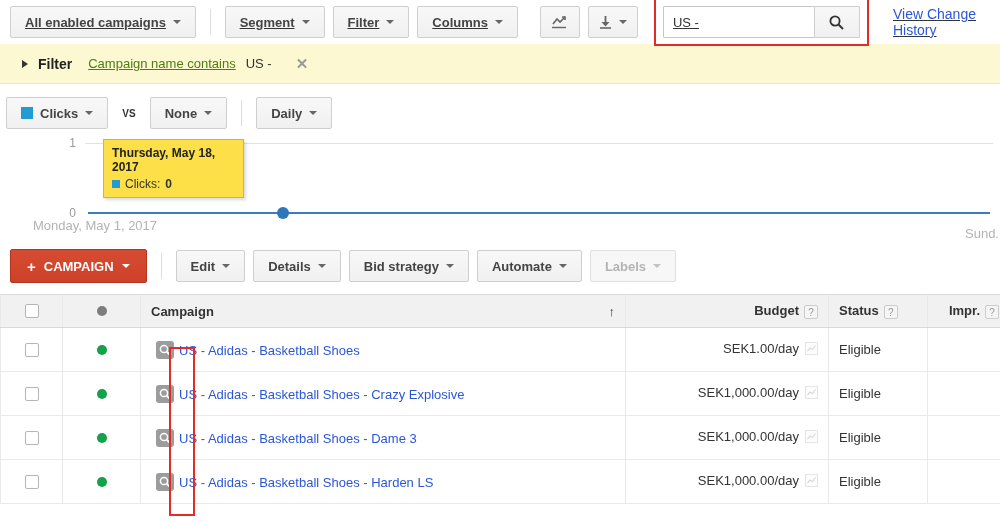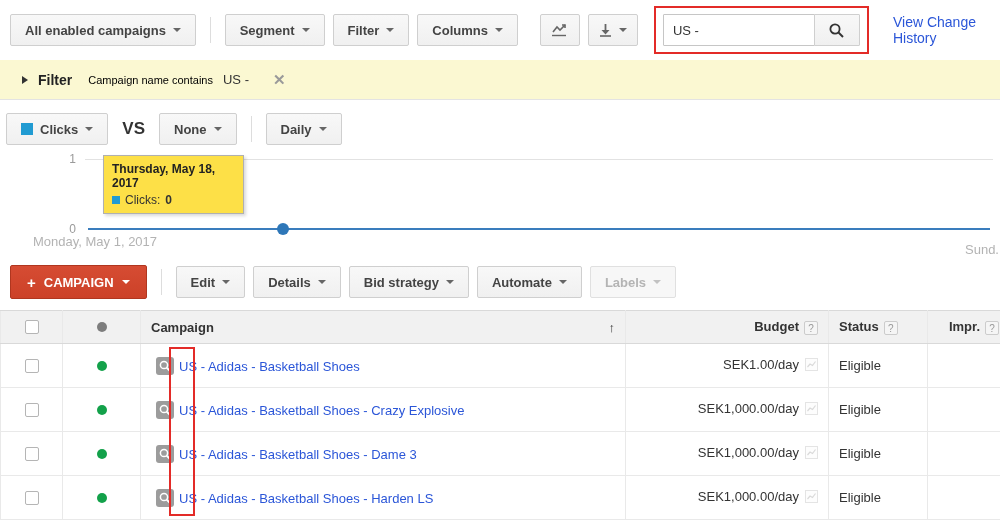--- a/index.html
+++ b/index.html
@@ -14,21 +14,21 @@
     background:linear-gradient(#f8f8f8,#f0f0f0);
     border:1px solid #cfcfcf; border-radius:2px;
     font-size:13px; font-weight:bold; color:#444;
     padding:0 14px; height:32px; cursor:pointer; white-space:nowrap;
   }
   .btn.disabled { color:#b4b4b4; background:#f7f7f7; border-color:#e0e0e0; cursor:default; }
   .caret { width:0; height:0; border-left:4px solid transparent; border-right:4px solid transparent; border-top:4px solid #666; }
   .btn.disabled .caret { border-top-color:#c2c2c2; }
   .vdivider { width:1px; height:26px; background:#ddd; margin:0 6px; }
   
-  .toolbar { display:flex; align-items:center; height:60px; padding:0 10px; gap:8px; }
+  .toolbar { display:flex; align-items:center; height:44px; padding:0 10px; gap:8px;text-decoration:underline; }
   .icon-btn { padding:0 10px; }
   .search-redbox {
     display:inline-flex; align-items:center;
     border:2px solid #e32b28; padding:6px 7px; margin-left:8px;
   }
   .search-input {
     width:152px; height:32px; border:1px solid #c6c6c6; border-radius:1px;
     font-family:"Liberation Sans", sans-serif; font-size:13px; color:#333; padding:0 9px; outline:none;
   }
   .search-btn {
@@ -36,27 +36,27 @@
     background:linear-gradient(#f8f8f8,#f0f0f0); border:1px solid #cfcfcf; border-radius:1px; cursor:pointer;
   }
   .history-link { margin-left:16px; font-size:14px; color:#2b56d8; text-decoration:none; cursor:pointer; }
   
   .filter-bar {
     height:40px; background:#fbf8d2; border-bottom:1px solid #e3e3e3;
     display:flex; align-items:center; padding:0 22px; gap:10px;
   }
   .tri-right { width:0; height:0; border-top:4px solid transparent; border-bottom:4px solid transparent; border-left:6px solid #333; }
   .filter-title { font-size:14px; font-weight:bold; color:#222; margin-right:6px; }
-  .filter-cond { font-size:11px; color:#000000; }
+  .filter-cond { font-size:13px; color:#4d7c0f;text-decoration:underline; }
   .filter-val { font-size:13px; color:#333; }
   .filter-close { font-size:15px; font-weight:bold; color:#9a9a9a; margin-left:14px; cursor:pointer; }
   
   .chart-controls { display:flex; align-items:center; gap:8px; padding:12px 10px 0 6px; height:46px; }
   .blue-sq { width:12px; height:12px; background:#219bd2; display:inline-block; }
-  .vs-label { font-size:17px; font-weight:bold; color:#333; margin:4px 6px; }
+  .vs-label { font-size:10px; font-weight:bold; color:#333; margin:4px 6px; }
   
   .chart-area { position:relative; height:112px; }
   .grid-1 { position:absolute; left:85px; right:7px; top:13px; height:1px; background:#e2e2e2; }
   .y-tick { position:absolute; width:20px; text-align:right; font-size:12px; color:#9a9a9a; }
   .y1 { left:56px; top:6px; }
   .y0 { left:56px; top:76px; }
   .zero-line { position:absolute; left:88px; right:10px; top:82px; height:2px; background:#3a7dbd; }
   .dot { position:absolute; left:277px; top:77px; width:12px; height:12px; border-radius:50%; background:#2e77b8; }
   .x-label { position:absolute; font-size:13px; color:#b3b3b3; white-space:nowrap; }
   .x-start { left:33px; top:88px; }

